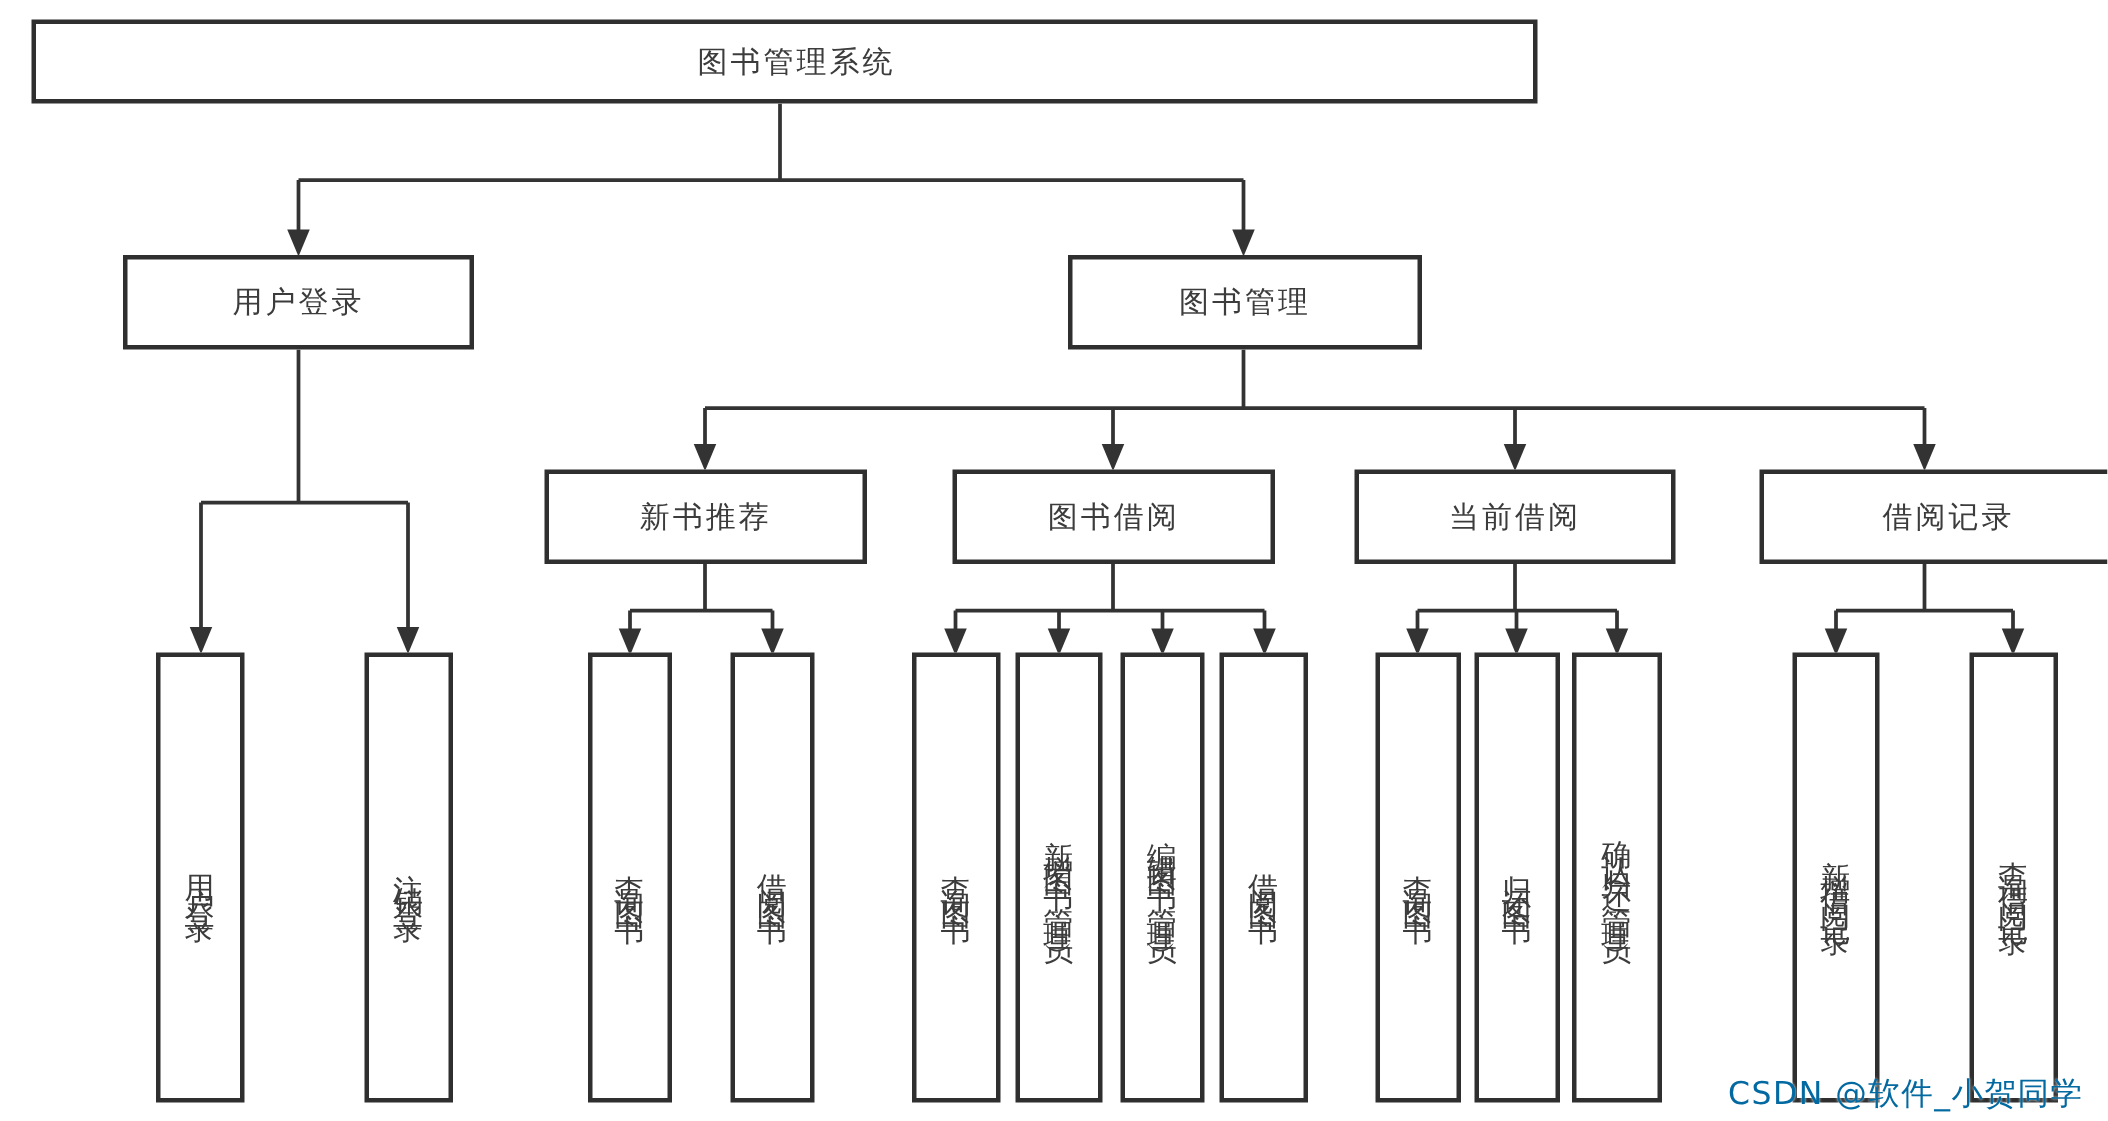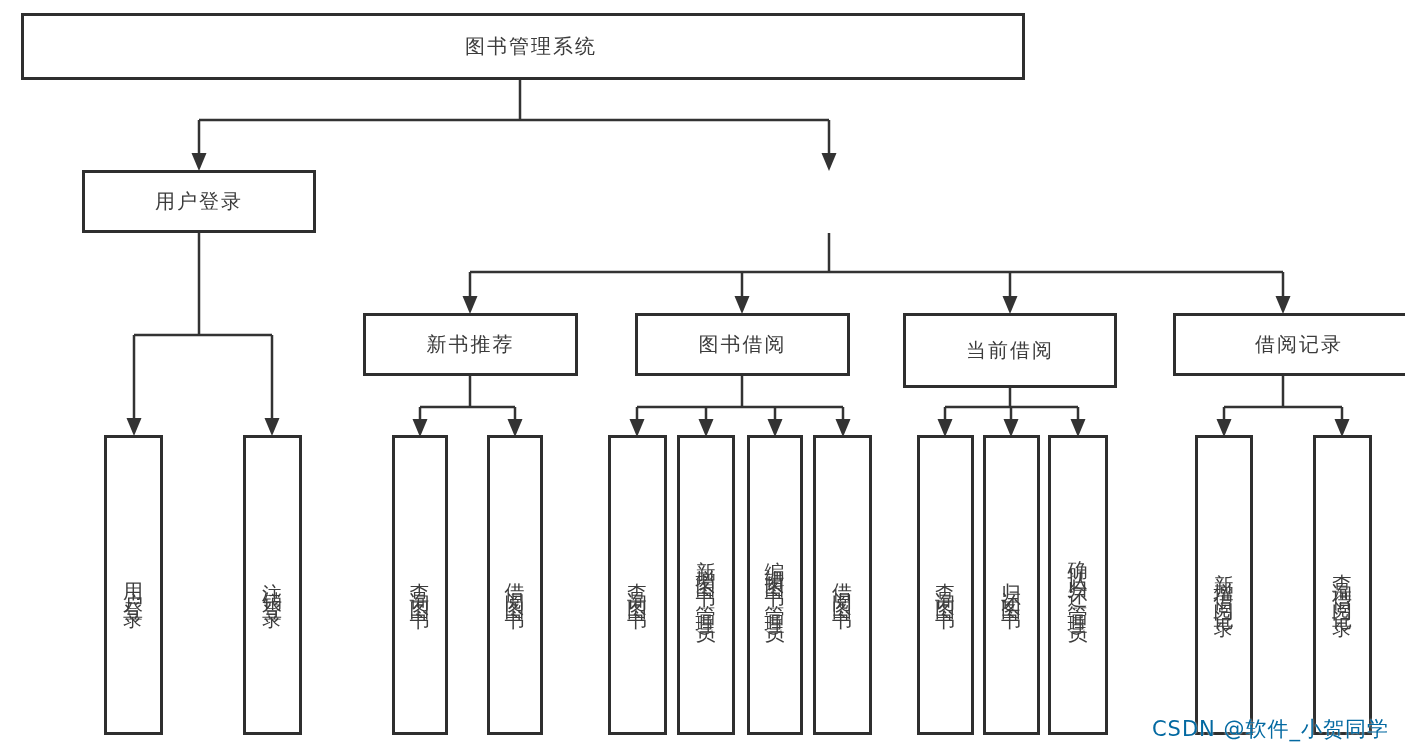--- a/index.html
+++ b/index.html
@@ -127,27 +127,28 @@
 
       <path d="M937.5 419 L952.5 419 L945 437 Z"></path>
       <path d="M1003.5 419 L1018.5 419 L1011 437 Z"></path>
       <path d="M1070.5 419 L1085.5 419 L1078 437 Z"></path>
 
       <path d="M1216.5 419 L1231.5 419 L1224 437 Z"></path>
       <path d="M1334.5 419 L1349.5 419 L1342 437 Z"></path>
     </g>
   </svg>
 
-  <div class="node" style="left:21px; top:13px; width:1004px; height:67px;padding-left:16px;">图书管理系统</div>
+  <div class="node" style="left:21px; top:13px; width:1004px; height:56px;padding-left:16px;">图书管理系统</div>
 
   <div class="node" style="left:82px; top:170px; width:234px; height:63px;">用户登录</div>
+  <div class="node" style="left:712px; top:170px; width:236px; height:63px;">图书管理</div>
 
   <div class="node" style="left:635px; top:313px; width:215px; height:63px;">图书借阅</div>
   <div class="node" style="left:363px; top:313px; width:215px; height:63px;">新书推荐</div>
-  <div class="node" style="left:903px; top:313px; width:214px; height:75px;">当前借阅</div>
+  <div class="node" style="left:903px; top:313px; width:214px; height:63px;">当前借阅</div>
   <div class="node" style="left:1173px; top:313px; width:252px; height:63px;">借阅记录</div>
 
   <div class="leaf" style="left:104px; top:435px; width:59px; height:300px;">
     <span>用户登录</span>
   </div>
   <div class="leaf" style="left:243px; top:435px; width:59px; height:300px;">
     <span>注销登录</span>
   </div>
 
   <div class="leaf" style="left:392px; top:435px; width:56px; height:300px;">

